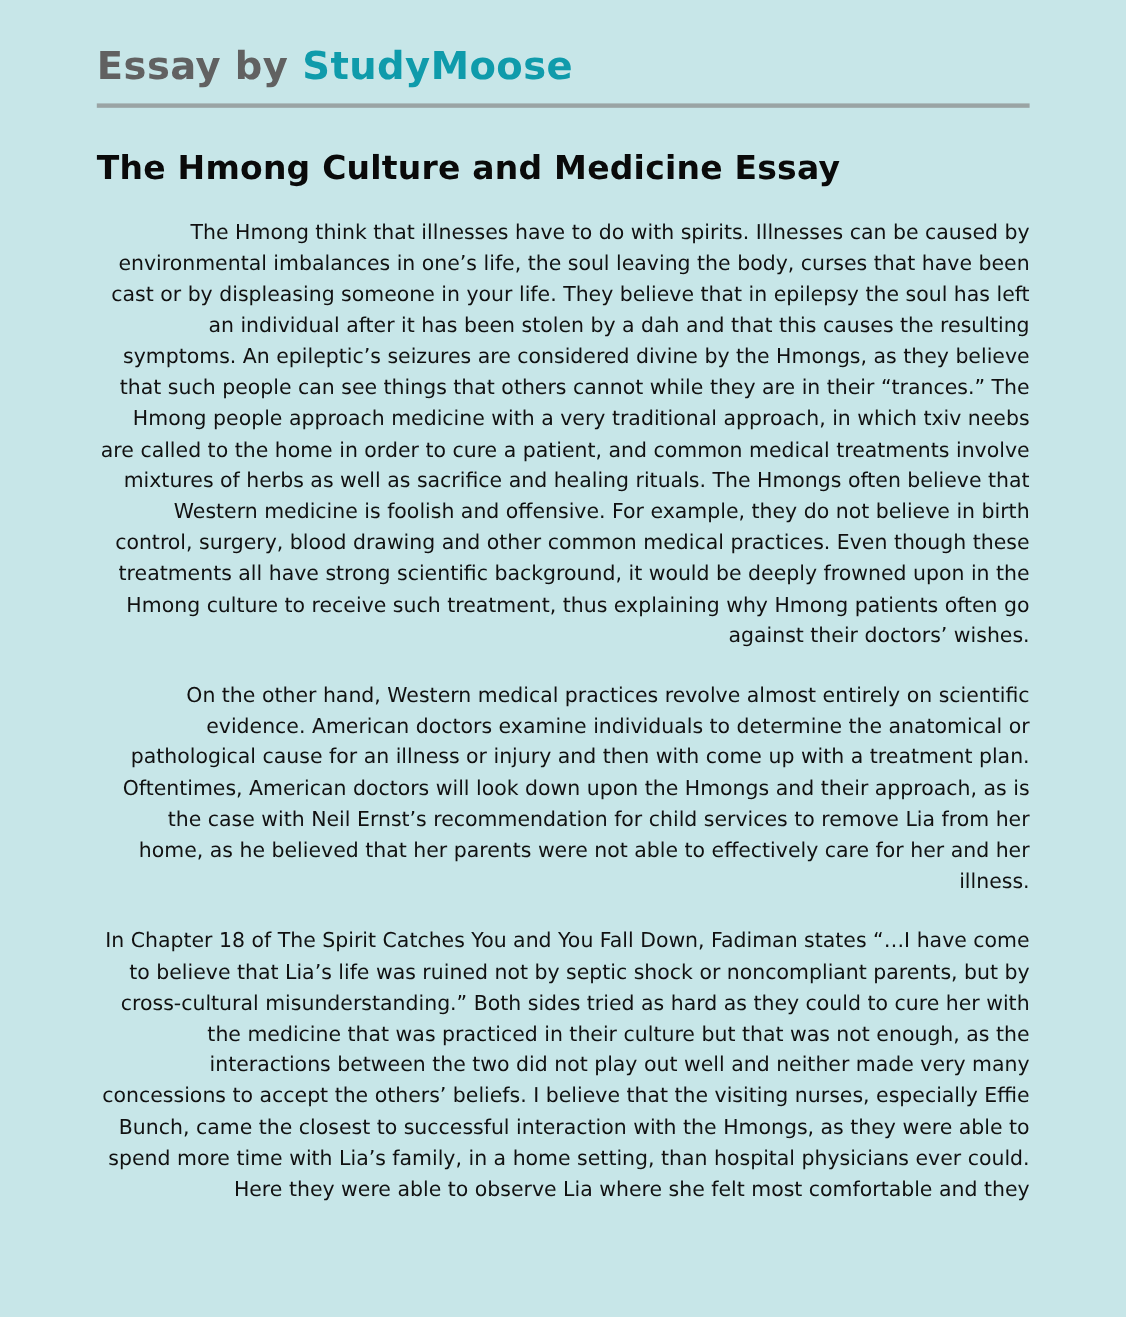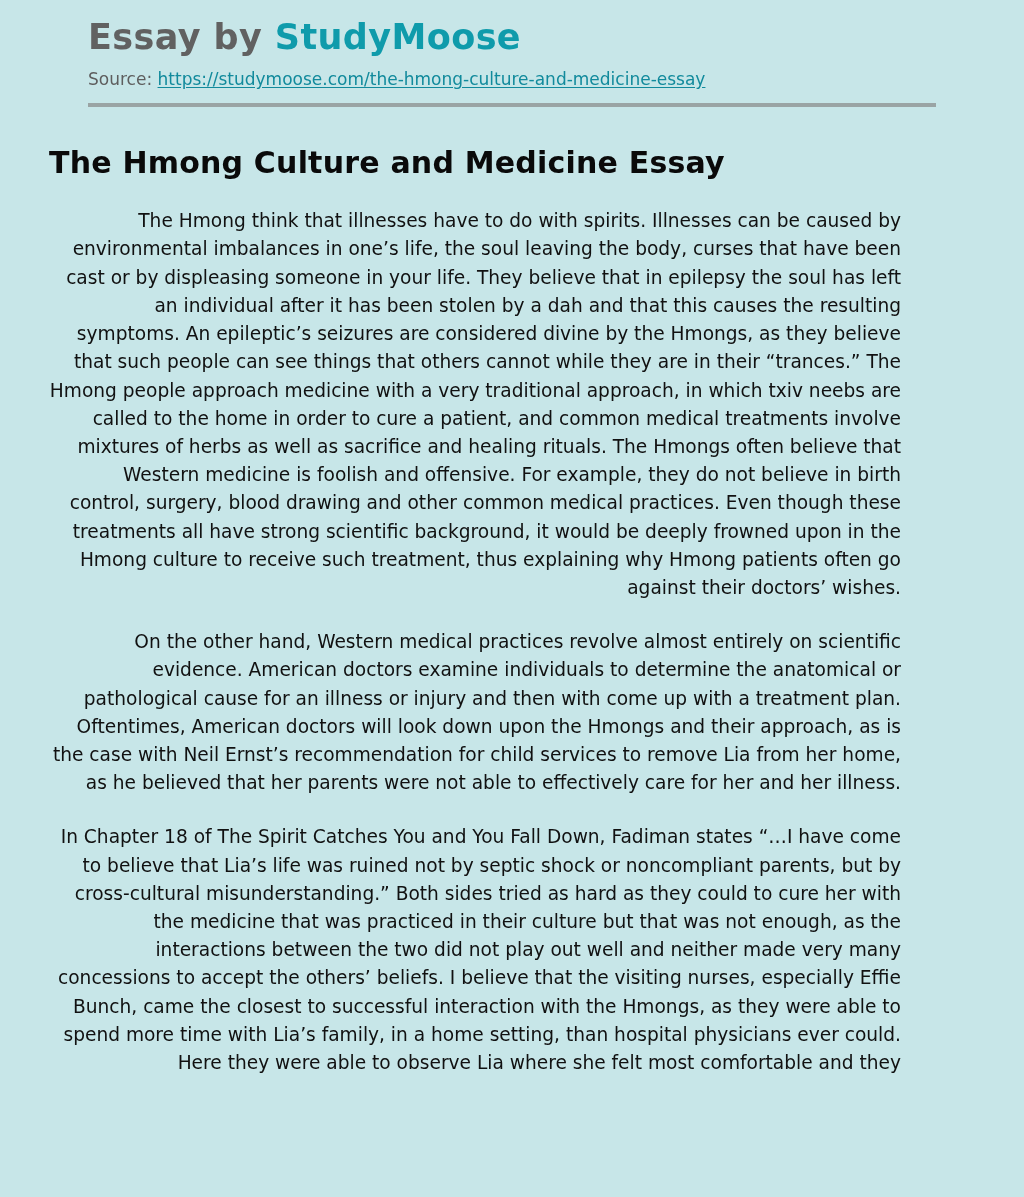--- a/index.html
+++ b/index.html
@@ -14,21 +14,21 @@
     overflow: hidden;
   }
   .page {
     position: relative;
     width: 1024px;
     height: 1197px;
     box-sizing: border-box;
   }
   
   .header {
-    padding: 18px 88px 0 88px;
+    padding: 42px 88px 0 88px;
   }
   .brandline {
     font-size: 35px;
     font-weight: bold;
     line-height: 1.12;
     letter-spacing: 0.4px;
     white-space: nowrap;
   }
   .brand-prefix {
     color: #616161;
@@ -52,21 +52,21 @@
     text-underline-offset: 2px;
   }
   .rule {
     margin: 13px 88px 0 88px;
     height: 4px;
     background: #9aa4a4;
     width: 848px;
   }
   
   .article {
-    padding: 0 49px;
+    padding: 0 88px;
     margin-top: 38px;
   }
   .article-title {
     font-size: 30px;
     font-weight: bold;
     color: #0a0a0a;
     letter-spacing: 0.2px;
     line-height: 1.2;
     margin: 0 0 26px 0;
   }
@@ -84,24 +84,20 @@
 </style>
 </head>
 <body>
 
 <div class="page">
 
   <div class="header">
     <div class="brandline">
       <span class="brand-prefix">Essay by </span><span class="brand-name">StudyMoose</span>
     </div>
-    <div class="sourceline">
-      <span class="source-label">Source:</span>
-      <a class="source-url" href="#">https://studymoose.com/the-hmong-culture-and-medicine-essay</a>
-    </div>
   </div>
 
   <div class="rule"></div>
 
   <div class="article">
     <h1 class="article-title">The Hmong Culture and Medicine Essay</h1>
     <p class="para">The Hmong think that illnesses have to do with spirits. Illnesses can be caused by environmental imbalances in one’s life, the soul leaving the body, curses that have been cast or by displeasing someone in your life. They believe that in epilepsy the soul has left an individual after it has been stolen by a dah and that this causes the resulting symptoms. An epileptic’s seizures are considered divine by the Hmongs, as they believe that such people can see things that others cannot while they are in their “trances.” The Hmong people approach medicine with a very traditional approach, in which txiv neebs are called to the home in order to cure a patient, and common medical treatments involve mixtures of herbs as well as sacrifice and healing rituals. The Hmongs often believe that Western medicine is foolish and offensive. For example, they do not believe in birth control, surgery, blood drawing and other common medical practices. Even though these treatments all have strong scientific background, it would be deeply frowned upon in the Hmong culture to receive such treatment, thus explaining why Hmong patients often go against their doctors’ wishes.</p>
     <p class="para">On the other hand, Western medical practices revolve almost entirely on scientific evidence. American doctors examine individuals to determine the anatomical or pathological cause for an illness or injury and then with come up with a treatment plan. Oftentimes, American doctors will look down upon the Hmongs and their approach, as is the case with Neil Ernst’s recommendation for child services to remove Lia from her home, as he believed that her parents were not able to effectively care for her and her illness.</p>
     <p class="para">In Chapter 18 of The Spirit Catches You and You Fall Down, Fadiman states “…I have come to believe that Lia’s life was ruined not by septic shock or noncompliant parents, but by cross-cultural misunderstanding.” Both sides tried as hard as they could to cure her with the medicine that was practiced in their culture but that was not enough, as the interactions between the two did not play out well and neither made very many concessions to accept the others’ beliefs. I believe that the visiting nurses, especially Effie Bunch, came the closest to successful interaction with the Hmongs, as they were able to spend more time with Lia’s family, in a home setting, than hospital physicians ever could. Here they were able to observe Lia where she felt most comfortable and they</p>
   </div>

